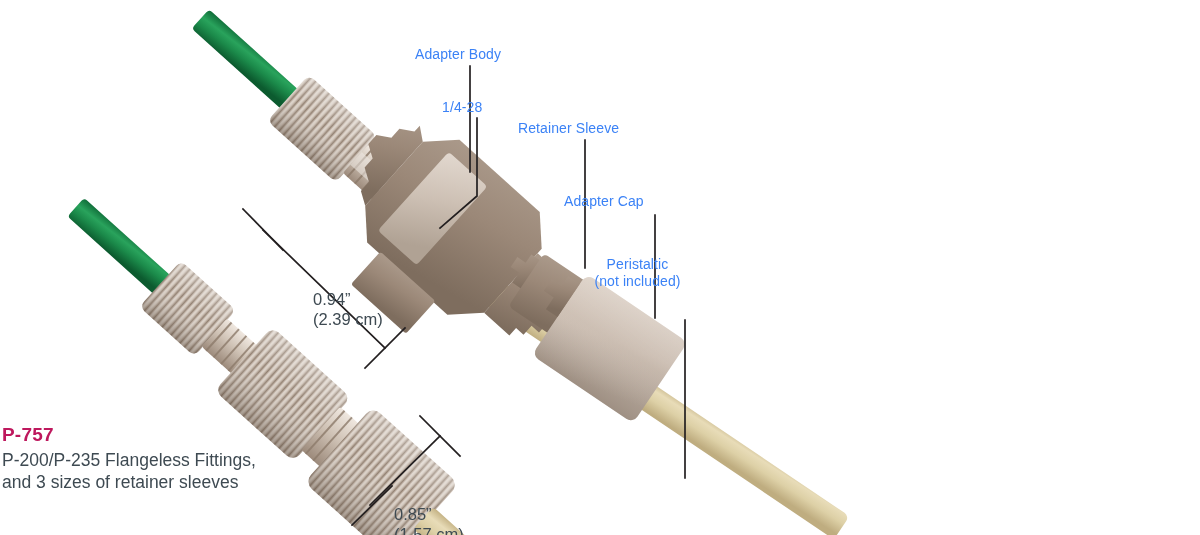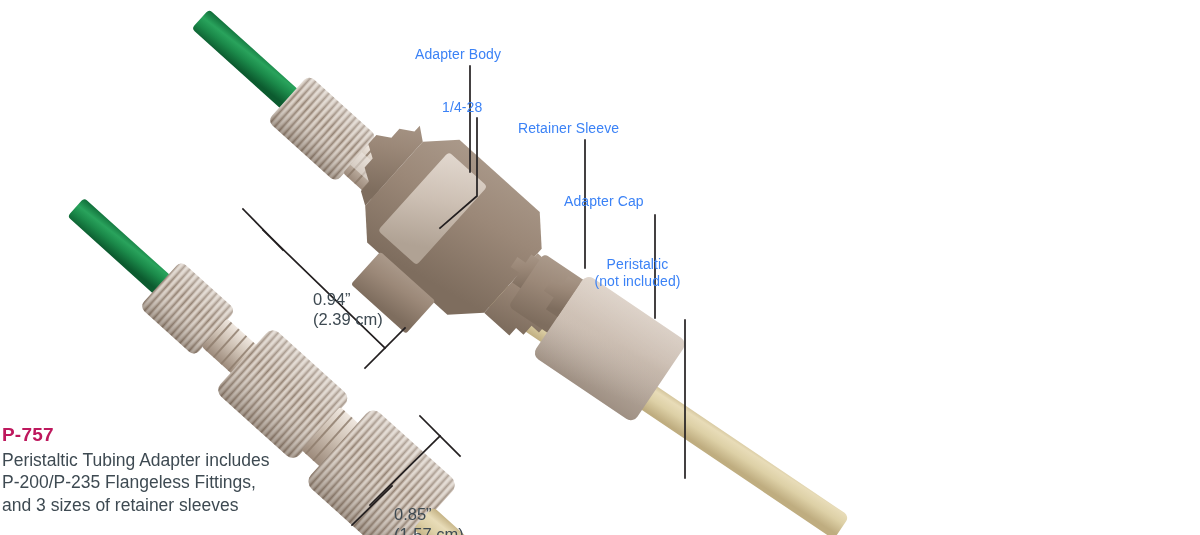--- a/index.html
+++ b/index.html
@@ -236,18 +236,17 @@
     <div>(2.39 cm)</div>
   </div>
 
   <div class="dim" style="left:394px;top:473px;">
     <div>0.85”</div>
     <div>(1.57 cm)</div>
   </div>
 
   <div id="caption">
     <div class="code">P-757</div>
-    <div class="line">Peristaltic Tubing Adapter includes</div>
     <div class="line">P-200/P-235 Flangeless Fittings,</div>
     <div class="line">and 3 sizes of retainer sleeves</div>
   </div>
 
 </div>
 
 </body></html>

